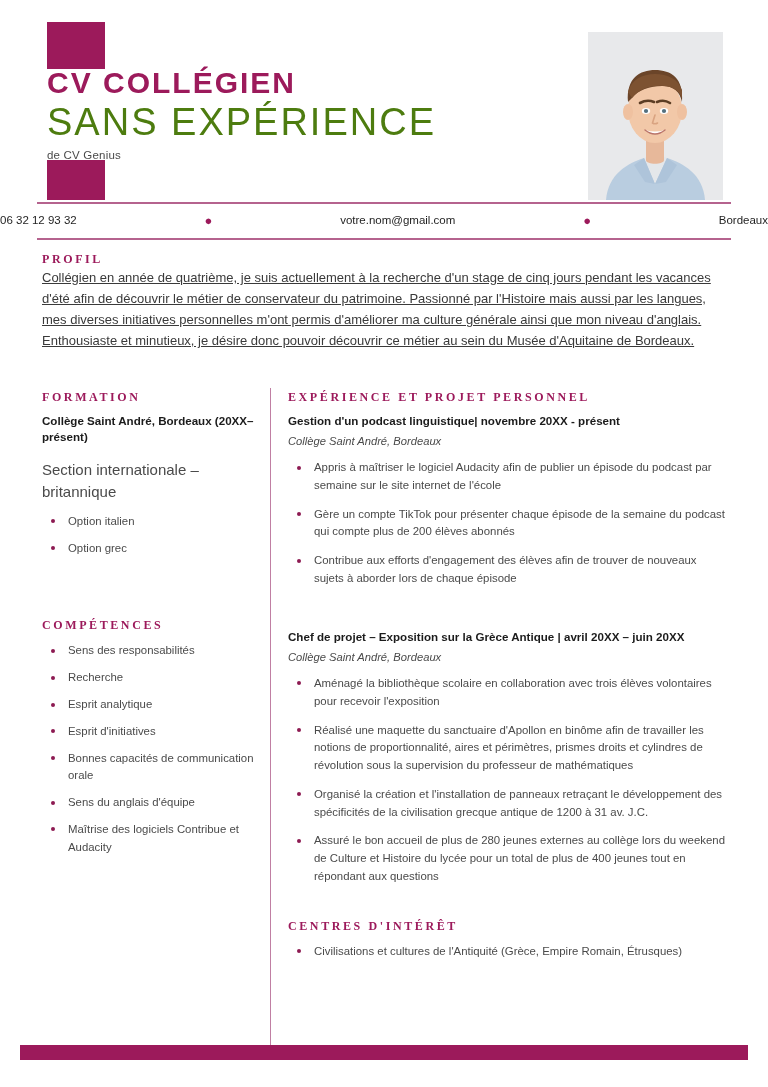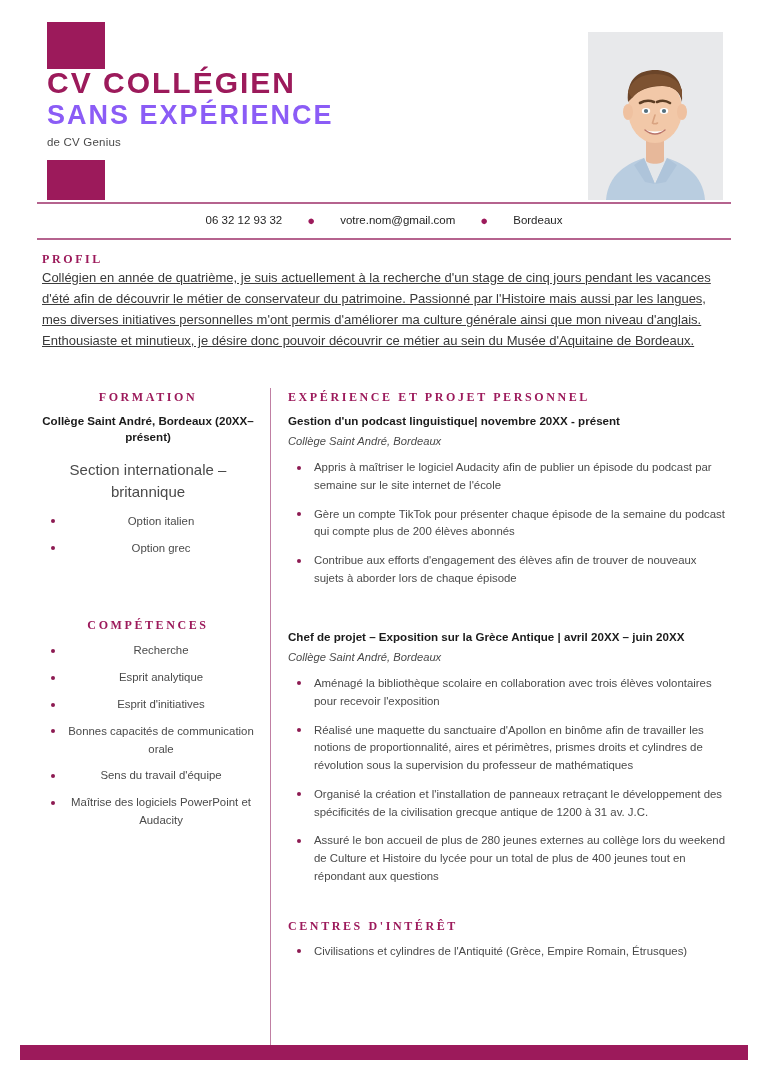--- a/index.html
+++ b/index.html
@@ -37,24 +37,24 @@
   }
   .title-line1 {
     font-size:30px;
     font-weight:bold;
     letter-spacing:2.0px;
     color:#9C1A5B;
     line-height:1.12;
     white-space:nowrap;
   }
   .title-line2 {
-    font-size:27px;
-    font-weight:700;
+    font-size:38px;
+    font-weight:400;
     letter-spacing:2.0px;
-    color:#8b5cf6;
+    color:#4d7c0f;
     line-height:1.18;
     white-space:nowrap;
   }
   .title-sub {
     font-size:11.5px;
     color:#4a4a4a;
     letter-spacing:0.2px;
     margin-top:5px;
   }
 
@@ -78,21 +78,21 @@
   }
   .rule.r1 { top:202px; }
   .rule.r2 { top:238px; }
 
   .contact {
     position:absolute;
     top:202px; left:0; right:0;
     height:36px;
     display:flex;
     align-items:center;
-    justify-content:center;
+    justify-content:space-between;
     gap:25px;
     font-size:11.5px;
     color:#1f1f1f;
   }
   .contact .sep {
     color:#9C1A5B;
     font-size:13px;
     line-height:1;
   }
 
@@ -126,21 +126,20 @@
     top:388px;
     width:1.2px;
     height:660px;
     background:#c07fa3;
   }
   .col-left {
     position:absolute;
     top:390px;
     left:42px;
     width:212px;
-    text-align:center;
   }
   .col-right {
     position:absolute;
     top:390px;
     left:288px;
     width:440px;
   }
 
   .block { margin-bottom:8px; }
 
@@ -277,26 +276,27 @@
         <li>Option italien</li>
         <li>Option grec</li>
       </ul>
     </div>
 
     <div class="gap-lg"></div>
 
     <div class="block">
       <div class="section-title">COMPÉTENCES</div>
       <ul class="bullets">
+        <li>Sens des responsabilités</li>
         <li>Recherche</li>
         <li>Esprit analytique</li>
         <li>Esprit d'initiatives</li>
         <li>Bonnes capacités de communication orale</li>
-        <li>Sens du travail d'équipe</li>
-        <li>Maîtrise des logiciels PowerPoint et Audacity</li>
+        <li>Sens du anglais d'équipe</li>
+        <li>Maîtrise des logiciels Contribue et Audacity</li>
       </ul>
     </div>
 
   </div>
 
   <div class="col-right">
 
     <div class="block">
       <div class="section-title">EXPÉRIENCE ET PROJET PERSONNEL</div>
 
@@ -322,21 +322,21 @@
           <li>Assuré le bon accueil de plus de 280 jeunes externes au collège lors du weekend de Culture et Histoire du lycée pour un total de plus de 400 jeunes tout en répondant aux questions</li>
         </ul>
       </div>
     </div>
 
     <div class="gap-md"></div>
 
     <div class="block">
       <div class="section-title">CENTRES D'INTÉRÊT</div>
       <ul class="bullets">
-        <li>Civilisations et cylindres de l'Antiquité (Grèce, Empire Romain, Étrusques)</li>
+        <li>Civilisations et cultures de l'Antiquité (Grèce, Empire Romain, Étrusques)</li>
       </ul>
     </div>
 
   </div>
 
   <div class="footer-bar"></div>
 
 </div>
 
 </body></html>

